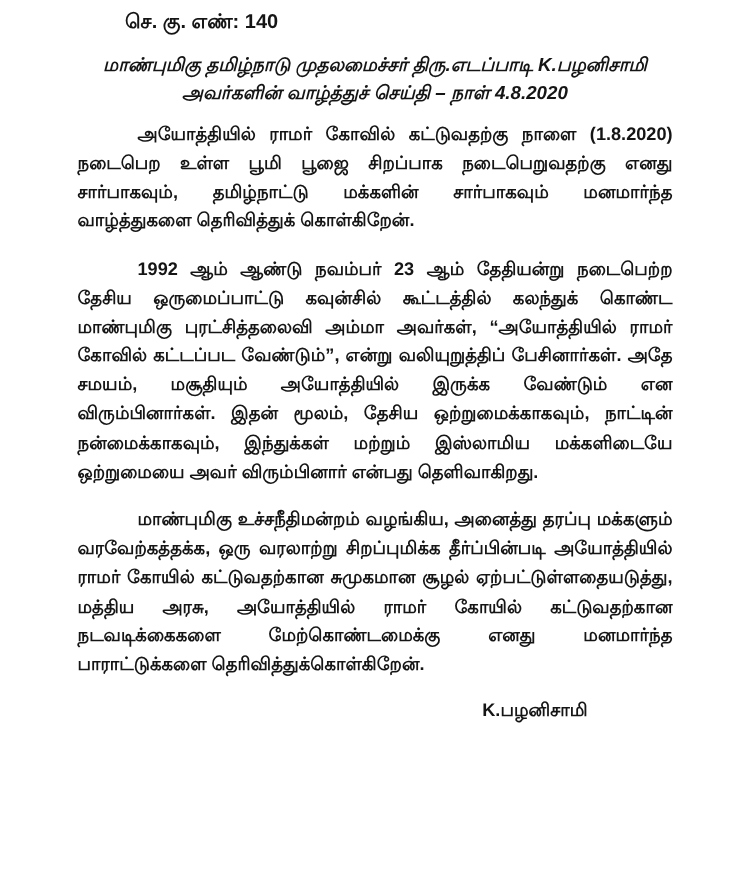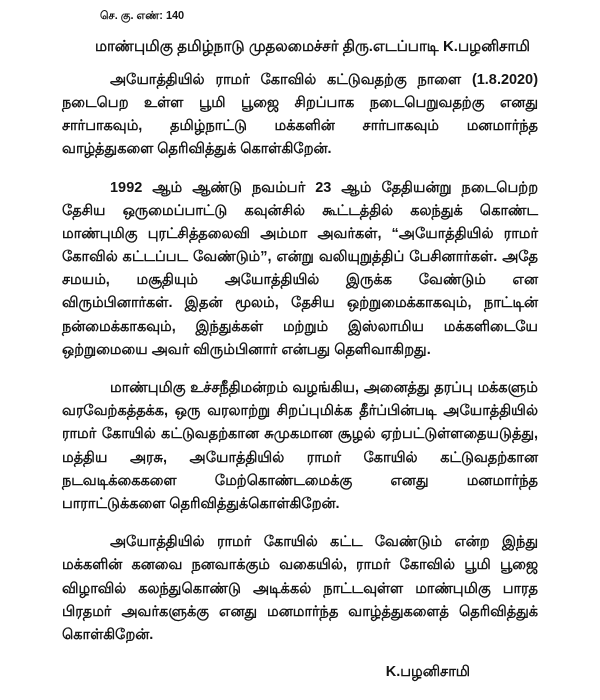--- a/index.html
+++ b/index.html
@@ -21,29 +21,30 @@
     box-sizing: border-box;
     padding-top: 8px;
     overflow: hidden;
     font-weight: 700;
     -webkit-font-smoothing: antialiased;
   }
   .header-row {
     display: flex;
     justify-content: space-between;
     padding: 0 145px 0 100px;
-    font-size: 11px;
+    font-size: 16px;
     line-height: 1.3;
   }
   .doc-title {
-    text-align: right;
+    text-align: center;
     font-size: 15px;
     line-height: 1.5;
     margin-top: 13px;
     padding: 0 70px;
+    font-style: italic;
   }
   .body-text {
     padding: 10px 62px 0 62px;
   }
   .para {
     text-align: justify;
     text-indent: 48px;
     font-size: 14.5px;
     line-height: 1.6;
     margin: 0 0 15px 0;
@@ -61,27 +62,27 @@
 <body>
 
 <div class="page">
 
   <div class="header-row">
     <span>செ. கு. எண்: 140</span>
   </div>
 
   <div class="doc-title">
     <div>மாண்புமிகு தமிழ்நாடு முதலமைச்சர் திரு.எடப்பாடி K.பழனிசாமி</div>
+    <div>அவர்களின் வாழ்த்துச் செய்தி – நாள் 4.8.2020</div>
   </div>
 
   <div class="body-text">
     <p class="para">அயோத்தியில் ராமர் கோவில் கட்டுவதற்கு நாளை (1.8.2020) நடைபெற உள்ள பூமி பூஜை சிறப்பாக நடைபெறுவதற்கு எனது சார்பாகவும், தமிழ்நாட்டு மக்களின் சார்பாகவும் மனமார்ந்த வாழ்த்துகளை தெரிவித்துக் கொள்கிறேன்.</p>
     <p class="para">1992 ஆம் ஆண்டு நவம்பர் 23 ஆம் தேதியன்று நடைபெற்ற தேசிய ஒருமைப்பாட்டு கவுன்சில் கூட்டத்தில் கலந்துக் கொண்ட மாண்புமிகு புரட்சித்தலைவி அம்மா அவர்கள், “அயோத்தியில் ராமர் கோவில் கட்டப்பட வேண்டும்”, என்று வலியுறுத்திப் பேசினார்கள். அதே சமயம், மசூதியும் அயோத்தியில் இருக்க வேண்டும் என விரும்பினார்கள். இதன் மூலம், தேசிய ஒற்றுமைக்காகவும், நாட்டின் நன்மைக்காகவும், இந்துக்கள் மற்றும் இஸ்லாமிய மக்களிடையே ஒற்றுமையை அவர் விரும்பினார் என்பது தெளிவாகிறது.</p>
     <p class="para">மாண்புமிகு உச்சநீதிமன்றம் வழங்கிய, அனைத்து தரப்பு மக்களும் வரவேற்கத்தக்க, ஒரு வரலாற்று சிறப்புமிக்க தீர்ப்பின்படி அயோத்தியில் ராமர் கோயில் கட்டுவதற்கான சுமுகமான சூழல் ஏற்பட்டுள்ளதையடுத்து, மத்திய அரசு, அயோத்தியில் ராமர் கோயில் கட்டுவதற்கான நடவடிக்கைகளை மேற்கொண்டமைக்கு எனது மனமார்ந்த பாராட்டுக்களை தெரிவித்துக்கொள்கிறேன்.</p>
-    <p class="para">அயோத்தியில் ராமர் கோயில் கட்ட வேண்டும் என்ற இந்து மக்களின் கனவை நனவாக்கும் வகையில், ராமர் கோவில் பூமி பூஜை விழாவில் கலந்துகொண்டு அடிக்கல் நாட்டவுள்ள மாண்புமிகு பாரத பிரதமர் அவர்களுக்கு எனது மனமார்ந்த வாழ்த்துகளைத் தெரிவித்துக் கொள்கிறேன்.</p>
   </div>
 
   <div class="sig-block">
     <div class="sig-name">K.பழனிசாமி</div>
 
   </div>
 
 </div>
 
 </body></html>

